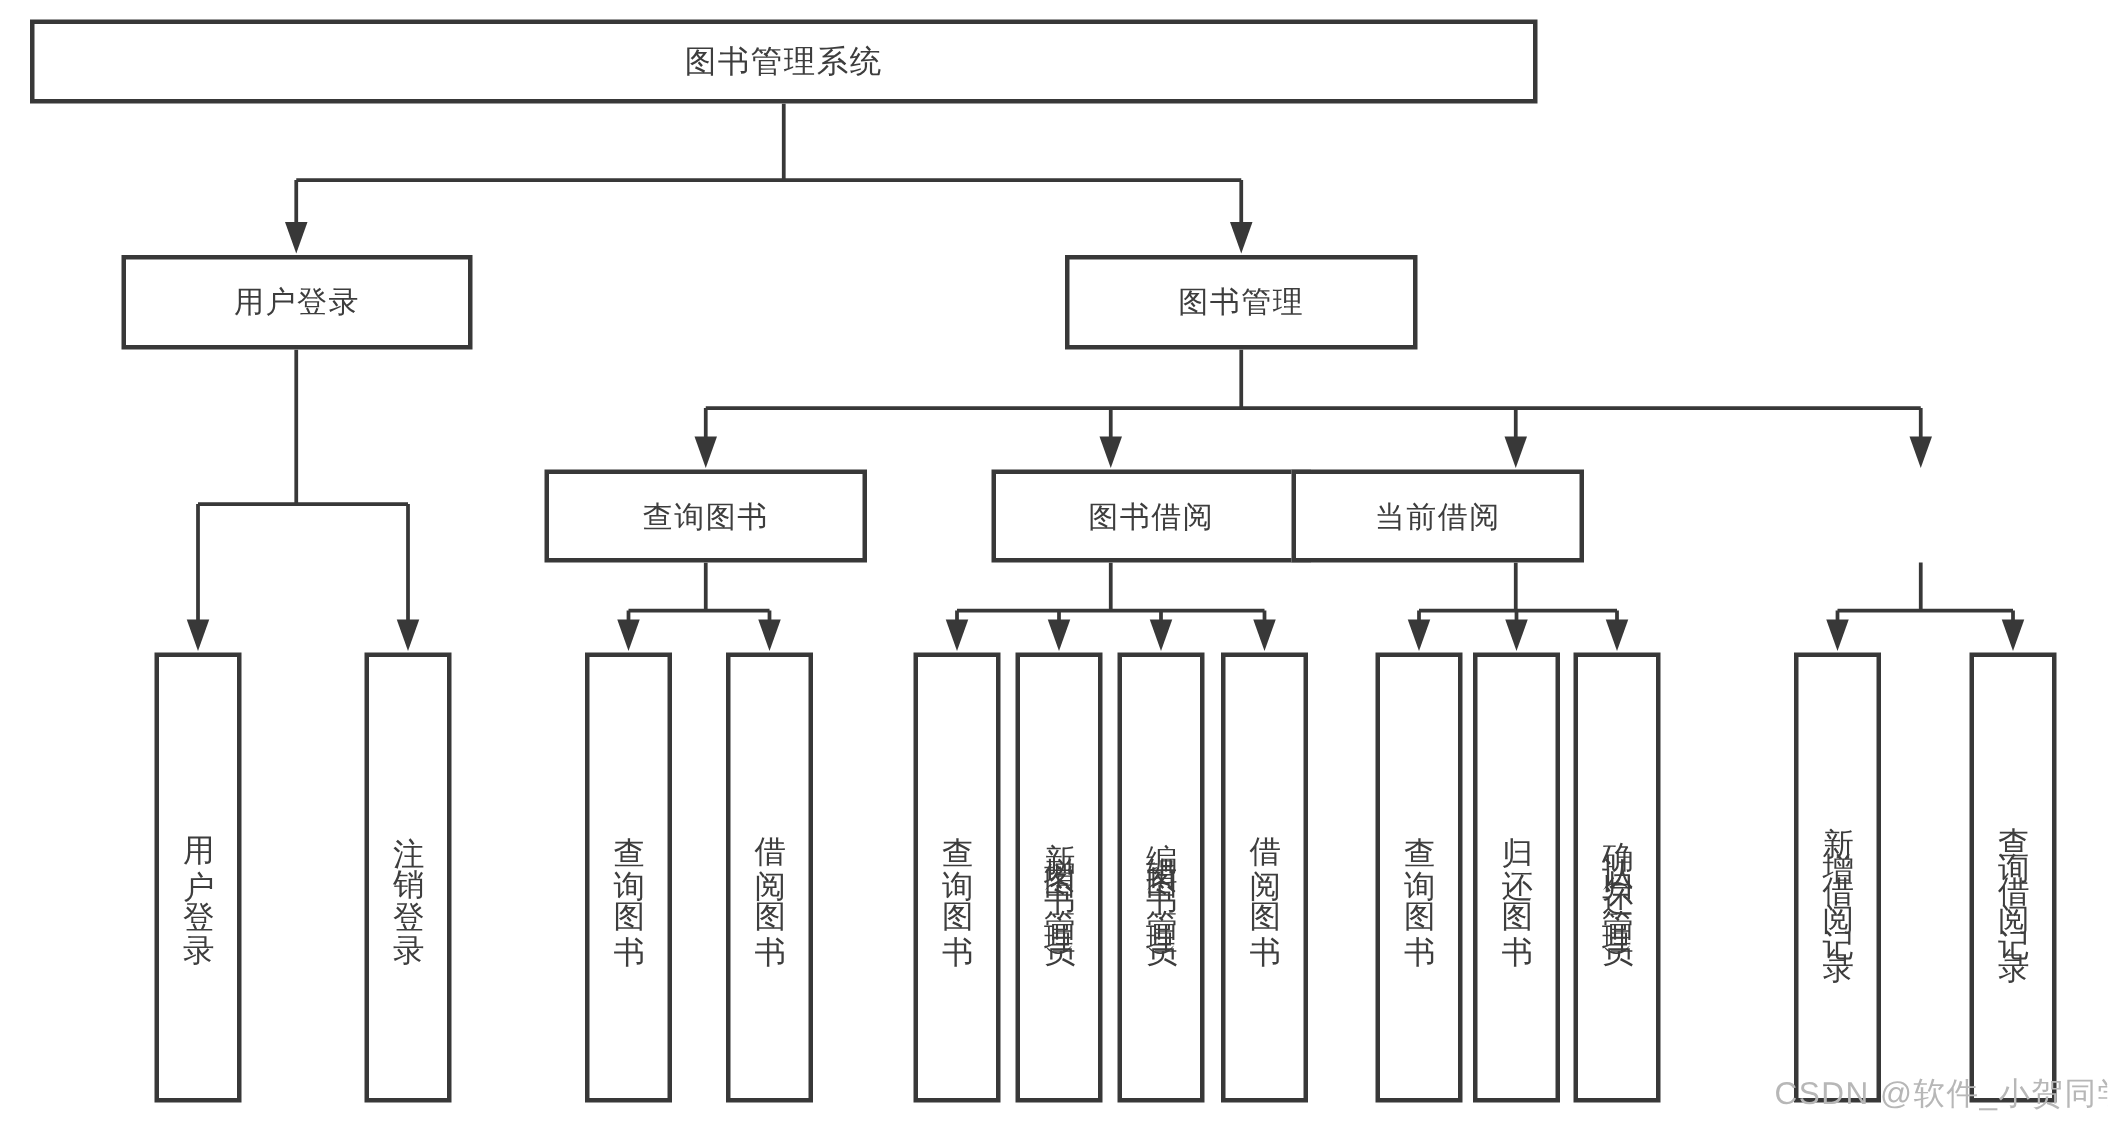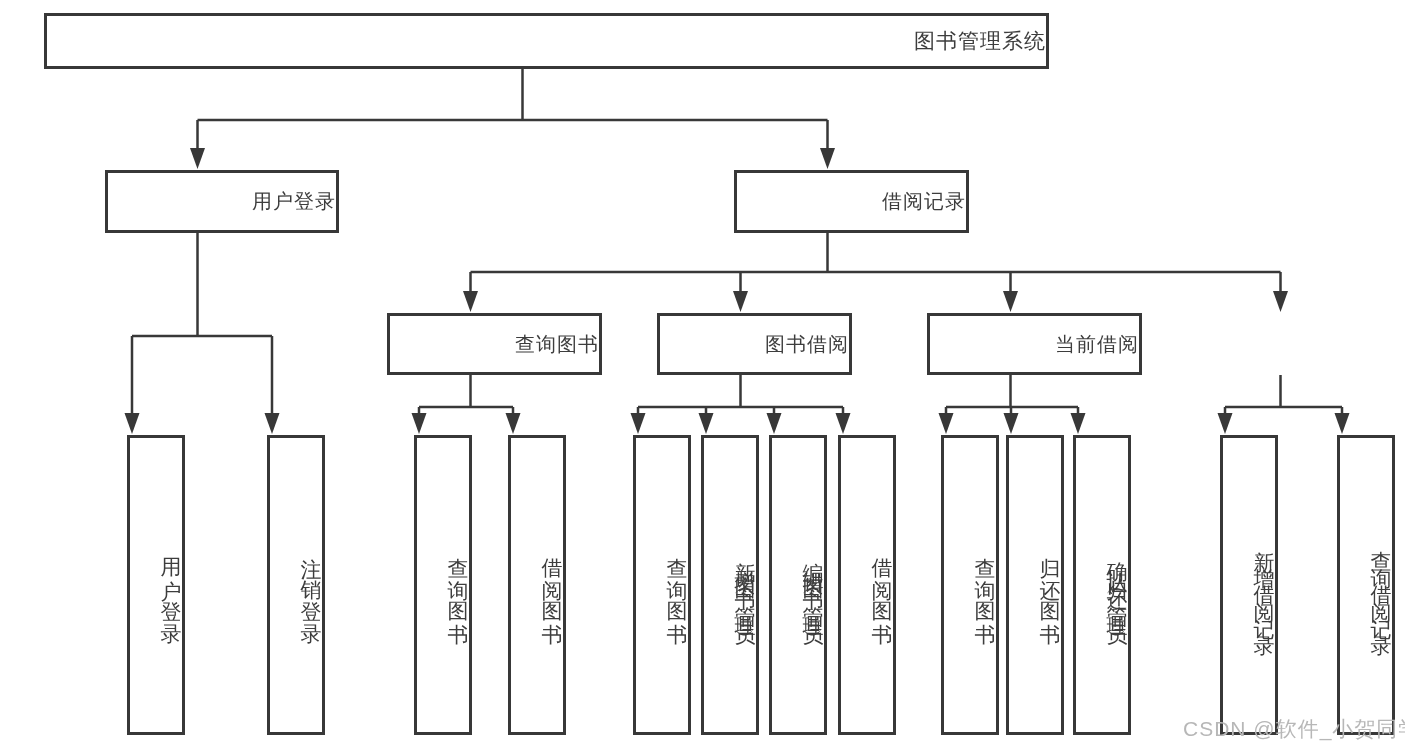--- a/index.html
+++ b/index.html
@@ -17,26 +17,25 @@
     overflow:hidden;
   }
   .wires{position:absolute;left:0;top:0;width:1405px;height:747px;}
   .wires path{stroke:var(--line);stroke-width:2.5;fill:none;}
   .wires polygon{fill:var(--line);}
   .box{
     position:absolute;
     box-sizing:border-box;
     background:var(--bg);
     border:3px solid var(--line);
-    display:flex;align-items:center;justify-content:flex-end;
+    display:flex;align-items:center;justify-content:center;
     color:var(--text);
     font-size:20px;
     letter-spacing:1px;
     z-index:2;
-    margin-left:24px;
   }
   .root{font-size:21px;}
   .leaf{top:435px;width:58px;height:300px;}
   .vtext{
     writing-mode:vertical-rl;
     line-height:1;
     letter-spacing:10px;
   }
   .watermark{
     position:absolute;
@@ -86,30 +85,30 @@
   </svg>
 
   <div class="box root" style="left:20px;top:13px;width:1005px;height:56px">
     <span>图书管理系统</span>
   </div>
 
   <div class="box" style="left:81px;top:170px;width:234px;height:63px">
     <span>用户登录</span>
   </div>
   <div class="box" style="left:710px;top:170px;width:235px;height:63px">
-    <span>借阅记录</span>
+    <span>图书管理</span>
   </div>
 
   <div class="box" style="left:363px;top:313px;width:215px;height:62px">
     <span>查询图书</span>
   </div>
-  <div class="box" style="left:633px;top:313px;width:195px;height:62px">
+  <div class="box" style="left:661px;top:313px;width:213px;height:62px">
     <span>图书借阅</span>
   </div>
-  <div class="box" style="left:903px;top:313px;width:215px;height:62px">
+  <div class="box" style="left:861px;top:313px;width:195px;height:62px">
     <span>当前借阅</span>
   </div>
 
   <div class="box leaf" style="left:103px">
     <span class="vtext" style="letter-spacing: 22px; font-size: 21px;">用户登录</span>
   </div>
   <div class="box leaf" style="left:243px">
     <span class="vtext" style="letter-spacing: 22px; font-size: 21px;">注销登录</span>
   </div>
 

